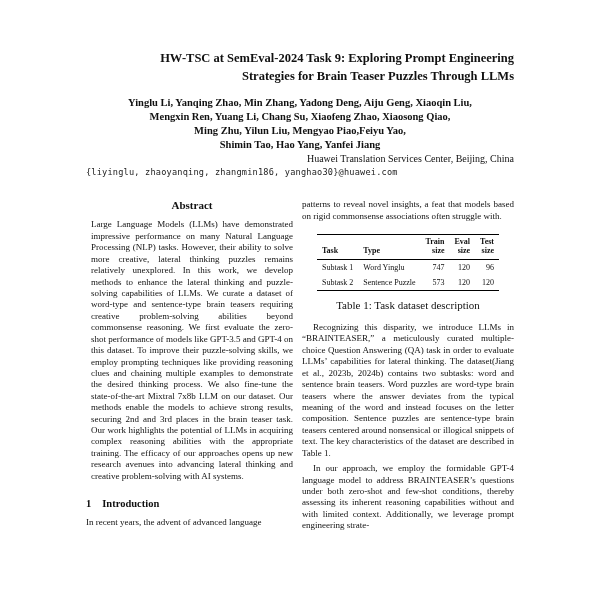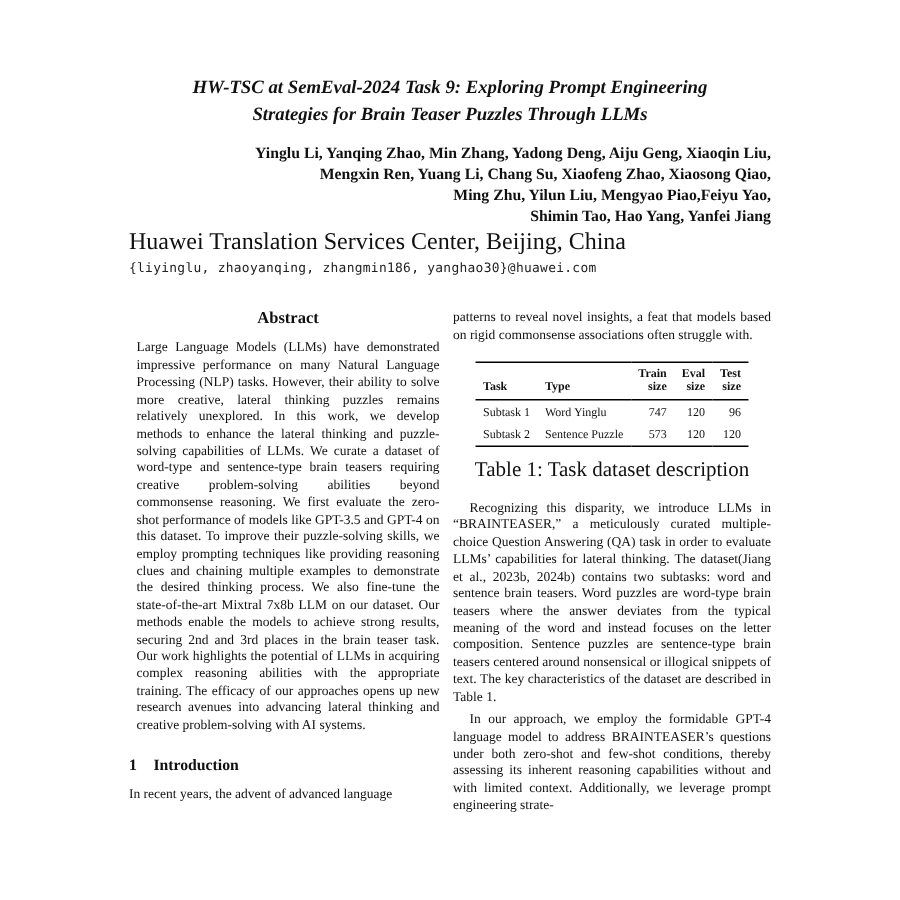--- a/index.html
+++ b/index.html
@@ -11,36 +11,35 @@
     overflow: hidden;
   }
   .page {
     width: 600px;
     height: 600px;
     padding: 50px 86px 0 86px;
   }
   .paper-title {
     font-size: 12.5px;
     font-weight: bold;
-    text-align: center;
+    text-align: right;
     line-height: 1.4;
     white-space: pre-line;
-    font-style: italic;
   }
   .authors {
     margin-top: 11px;
     font-size: 10.5px;
     font-weight: bold;
-    text-align: right;
+    text-align: center;
     line-height: 1.32;
     white-space: pre-line;
   }
   .affiliation {
-    font-size: 16px;
-    text-align: left;
+    font-size: 10px;
+    text-align: right;
     margin-top: 2px;
   }
   .email {
     font-family: "DejaVu Sans Mono", monospace;
     font-size: 8.6px;
     margin-top: 3px;
     color: #222;
     letter-spacing: 0.2px;
   }
   .columns {
@@ -92,21 +91,21 @@
   table.dataset th {
     font-weight: bold;
     white-space: pre-line;
     vertical-align: bottom;
     padding: 2px 5px 3px 5px;
     text-align: left;
   }
   table.dataset th.num, table.dataset td.num { text-align: right; }
   table.dataset td { padding: 3px 5px; }
   .table-caption {
-    font-size: 14px;
+    font-size: 11px;
     text-align: center;
     margin: 8px 0 11px 0;
   }
   .spacer-sm { height: 4px; }
 </style>
 </head>
 <body>
 
 <div class="page">
 

